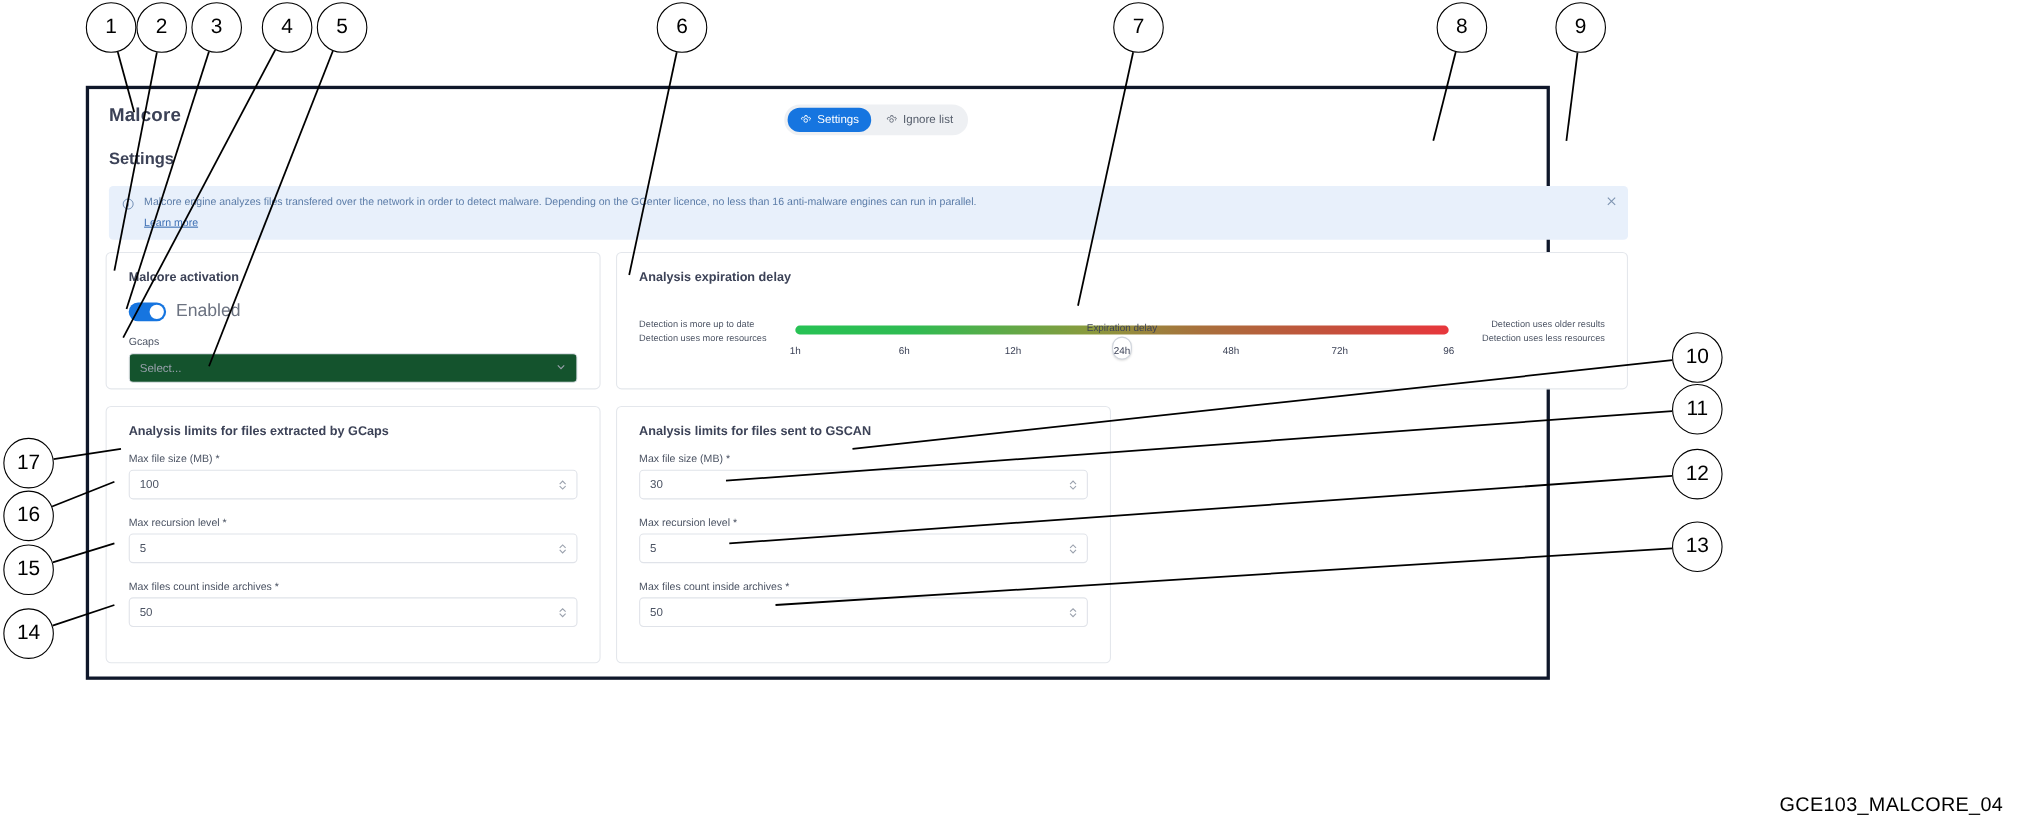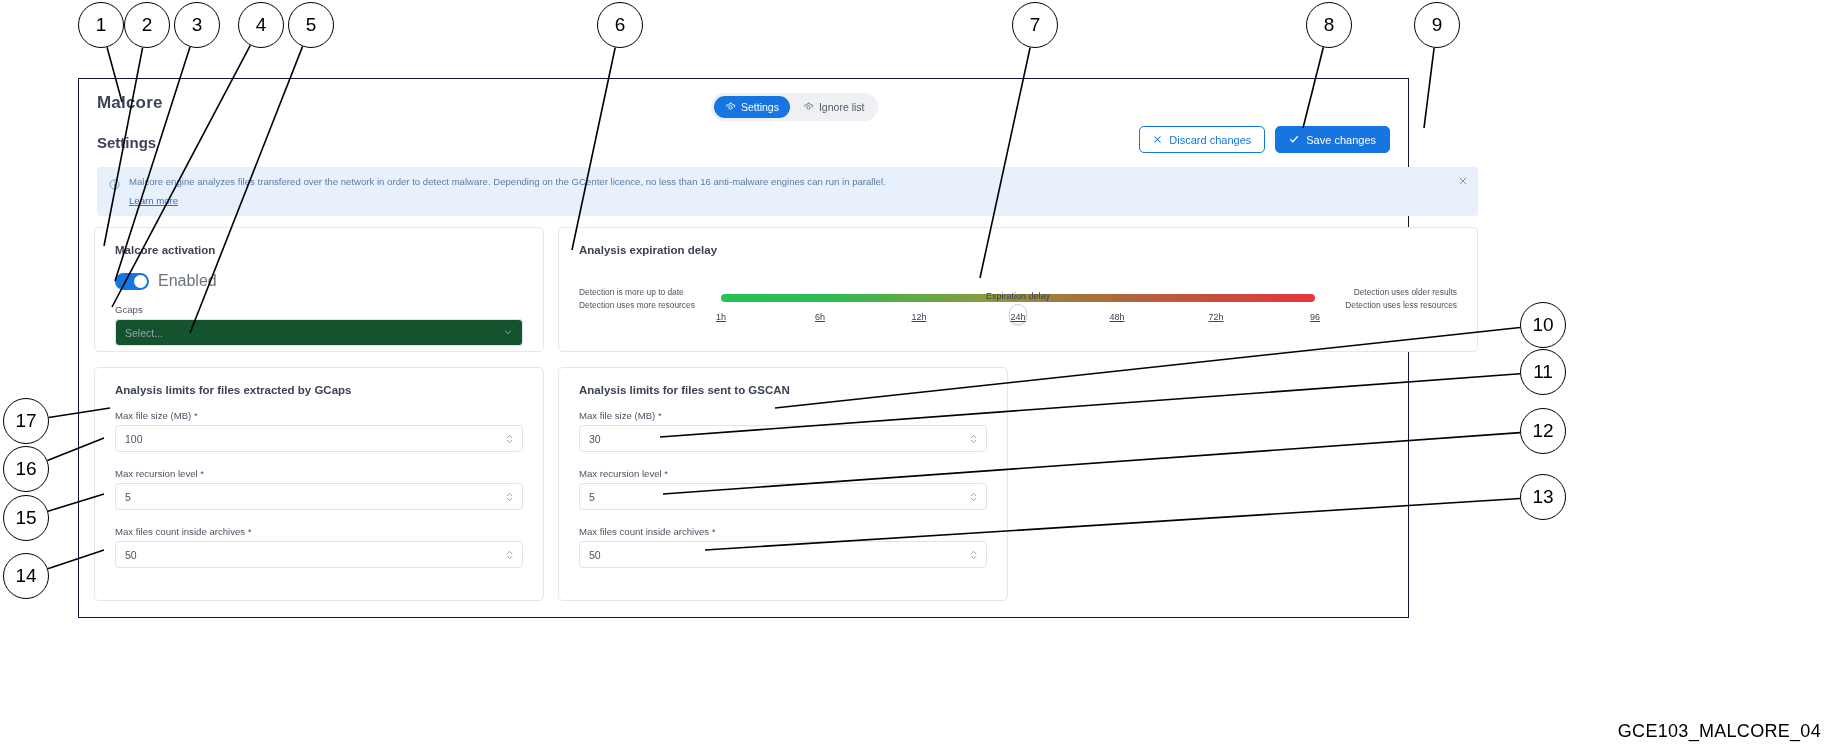--- a/index.html
+++ b/index.html
@@ -11,21 +11,21 @@
     color:#2e3a4d;
     position:relative;
     overflow:hidden;
   }
 
   
   #app-window{
     position:absolute;
     left:78px; top:78px;
     width:1331px; height:540px;
-    border:1px solid #0f172a;
+    border:3px solid #0f172a;
     background:#ffffff;
   }
 
   
   #app-header{ position:absolute; left:0; top:0; width:100%; height:90px; }
   #page-title{
     position:absolute; left:18px; top:14px;
     font-size:17px; font-weight:700; color:#3c4257; letter-spacing:.2px;
   }
   #section-title{
@@ -154,21 +154,21 @@
     cursor:pointer; box-shadow:0 1px 2px rgba(0,0,0,.14);
   }
   #thumb-label{
     position:absolute; left:50%; top:-14px; transform:translateX(-50%);
     font-size:9px; color:#3c4257; white-space:nowrap;
   }
   #slider-ticks{
     position:absolute; left:142px; right:142px; top:34px; height:16px;
   }
   .tick{
-    position:absolute; font-size:9px; color:#3c4257; transform:translateX(-50%);text-decoration:underline;
+    position:absolute; font-size:9px; color:#3c4257; transform:translateX(-50%);
   }
 
   
   #overlay{ position:absolute; left:0; top:0; width:1847px; height:754px; pointer-events:none; }
   .callout{
     position:absolute; width:46px; height:46px; border-radius:50%;
     border:1.6px solid #000; background:#fff;
     display:flex; align-items:center; justify-content:center;
     font-size:19px; color:#000; font-family:"Liberation Sans", sans-serif;
   }
@@ -198,38 +198,20 @@
       <div class="tab">
         <span class="tico">
           <svg viewBox="0 0 16 16" width="11" height="11">
               <path fill="none" stroke="#6b7280" stroke-width="1.3" d="M8 5.6a2.4 2.4 0 1 0 0 4.8 2.4 2.4 0 0 0 0-4.8zM13.2 8c0-.36-.04-.7-.1-1.04l1.28-.98-1.3-2.25-1.5.62a5.2 5.2 0 0 0-1.8-1.04L9.6 1.6H7l-.18 1.71c-.66.22-1.27.57-1.8 1.04l-1.5-.62-1.3 2.25.93.98"></path>
             </svg>
         </span>
         <span>Ignore list</span>
       </div>
     </div>
 
-    <div id="header-actions">
-      <div class="btn btn-secondary">
-        <span>
-          <svg viewBox="0 0 12 12" width="9" height="9">
-              <path stroke="#1675e0" stroke-width="1.4" d="M2 2l8 8M10 2l-8 8"></path>
-            </svg>
-        </span>
-        <span>Discard changes</span>
-      </div>
-      <div class="btn btn-primary">
-        <span>
-          <svg viewBox="0 0 12 12" width="10" height="10">
-              <path fill="none" stroke="#ffffff" stroke-width="1.5" d="M1.5 6.3l3 3 6-6.6"></path>
-            </svg>
-        </span>
-        <span>Save changes</span>
-      </div>
-    </div>
   </div>
 
   <div id="info-banner">
     <span class="binfo-icon">
       <svg viewBox="0 0 16 16" width="11" height="11">
           <circle cx="8" cy="8" r="6.6" fill="none" stroke="#5b7ca8" stroke-width="1.1"></circle>
           <path stroke="#5b7ca8" stroke-width="1.2" d="M8 7.2v4"></path>
           <circle cx="8" cy="4.9" r=".75" fill="#5b7ca8"></circle>
         </svg>
     </span>

